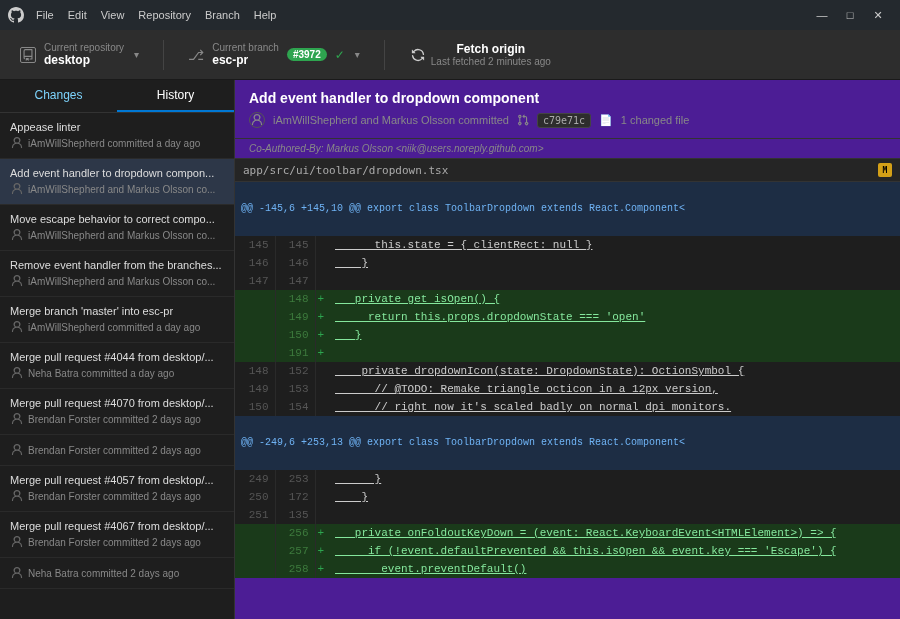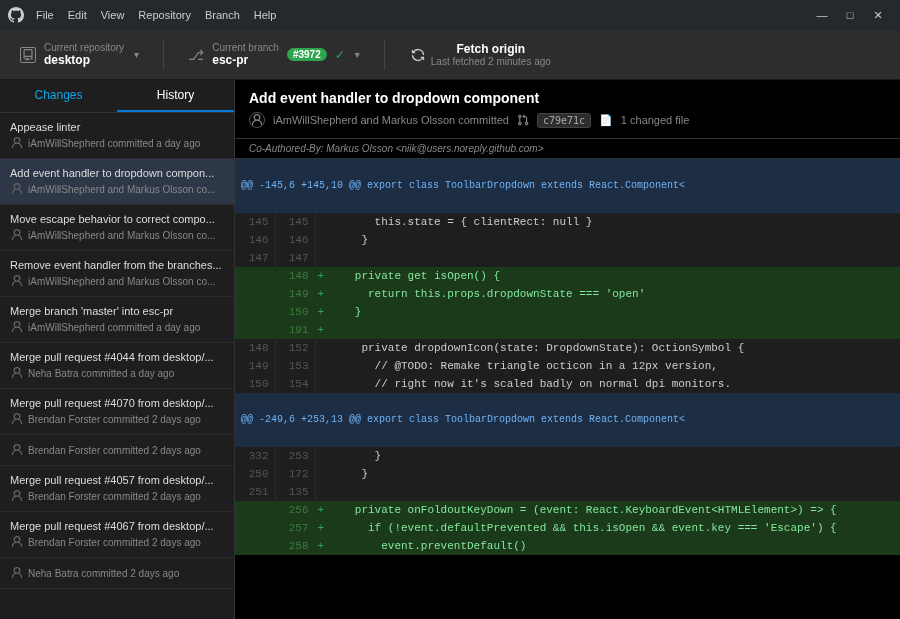--- a/index.html
+++ b/index.html
@@ -28,34 +28,34 @@
     .fetch-btn .fetch-sub { font-size: 10px; color: #888; text-align: right; }
     .pr-badge { background: #2ea44f; color: #fff; border-radius: 10px; padding: 1px 6px; font-size: 10px; font-weight: 600; }
     .check-icon { color: #2ea44f; font-size: 12px; }
 
     
     .main { display: flex; height: calc(619px - 80px); }
 
     
     .sidebar { width: 235px; background: #1e1e1e; border-right: 1px solid #333; display: flex; flex-direction: column; overflow: hidden; }
     .sidebar-tabs { display: flex; border-bottom: 1px solid #333; }
-    .sidebar-tab { flex: 1; text-align: center; padding: 8px 0; font-size: 12px; color: #0ea5e9; cursor: pointer; border-bottom: 2px solid transparent; }
+    .sidebar-tab { flex: 1; text-align: center; padding: 8px 0; font-size: 12px; color: #7dd3fc; cursor: pointer; border-bottom: 2px solid transparent; }
     .sidebar-tab.active { color: #fff; border-bottom: 2px solid #0078d4; }
     .sidebar-list { overflow-y: auto; flex: 1; }
     .sidebar-list::-webkit-scrollbar { width: 4px; }
     .sidebar-list::-webkit-scrollbar-track { background: #1e1e1e; }
     .sidebar-list::-webkit-scrollbar-thumb { background: #555; }
     .commit-item { padding: 8px 10px; border-bottom: 1px solid #2a2a2a; cursor: pointer; }
     .commit-item.active { background: #2d3748; }
     .commit-title { font-size: 11px; color: #ddd; margin-bottom: 3px; font-weight: 500; white-space: nowrap; overflow: hidden; text-overflow: ellipsis; }
     .commit-meta { display: flex; align-items: center; gap: 4px; }
     .commit-author { font-size: 10px; color: #888; white-space: nowrap; overflow: hidden; text-overflow: ellipsis; }
 
     
-    .right-panel { flex: 1; display: flex; flex-direction: column; overflow: hidden; background: #000000; }
+    .right-panel { flex: 1; display: flex; flex-direction: column; overflow: hidden; background: #4c1d95; }
 
     
     .commit-header { padding: 10px 14px; border-bottom: 1px solid #333; }
     .commit-header-title { font-size: 14px; color: #fff; font-weight: 600; margin-bottom: 6px; }
     .commit-header-meta { display: flex; align-items: center; gap: 8px; font-size: 11px; color: #888; }
     .commit-hash { background: #2d2d2d; border: 1px solid #444; border-radius: 3px; padding: 1px 5px; font-family: monospace; font-size: 10px; color: #aaa; }
     .file-icon { color: #888; font-size: 11px; }
     .commit-coauthor { font-size: 10px; color: #888; padding: 4px 14px; border-bottom: 1px solid #333; font-style: italic; }
 
     
@@ -68,21 +68,21 @@
     .file-header { display: flex; align-items: center; background: #252525; border-bottom: 1px solid #333; padding: 4px 8px; font-size: 11px; color: #aaa; font-family: monospace; position: sticky; top: 0; z-index: 10; }
     .file-path { flex: 1; }
     .file-modified-icon { width: 14px; height: 14px; border-radius: 2px; background: #d4a017; display: flex; align-items: center; justify-content: center; color: #000; font-size: 8px; font-weight: bold; }
 
     
     .diff-table { width: 100%; border-collapse: collapse; font-family: 'Consolas', 'Courier New', monospace; font-size: 11px; }
     .diff-table td { padding: 0 6px; white-space: pre; line-height: 18px; }
     .diff-line-num { color: #555; width: 40px; text-align: right; user-select: none; border-right: 1px solid #2a2a2a; padding-right: 8px; min-width: 40px; }
     .diff-line-num.old { background: #1e1e1e; }
     .diff-line-num.new { background: #1e1e1e; }
-    .diff-line-content { color: #ccc; }
+    .diff-line-content { color: #ccc; text-decoration: underline; }
     .diff-row-normal { background: #1e1e1e; }
     .diff-row-add { background: #1a3a1a; }
     .diff-row-add .diff-line-content { color: #85e89d; margin-top: 40px; }
     .diff-row-add .diff-line-num { background: #1a3a1a; color: #3d7a3d; }
     .diff-row-hunk { background: #1d2d44; }
     .diff-row-hunk td { color: #6fb3f5; font-size: 10px; padding: 18px 6px; }
     .diff-spacer { width: 10px; }
   </style>
 </head>
 <body>
@@ -273,20 +273,24 @@
         </svg>
         <span class="commit-hash">c79e71c</span>
         <span class="file-icon">📄</span>
         <span>1 changed file</span>
       </div>
     </div>
     <div class="commit-coauthor">Co-Authored-By: Markus Olsson &lt;niik@users.noreply.github.com&gt;</div>
 
     <div class="diff-container">
 
+      <div class="file-header">
+        <span class="file-path">app/src/ui/toolbar/dropdown.tsx</span>
+        <div class="file-modified-icon">M</div>
+      </div>
 
       <table class="diff-table">
         <tbody id="diff-tbody">
             <tr class="diff-row-hunk">
               <td colspan="4">@@ -145,6 +145,10 @@ export class ToolbarDropdown extends React.Component&lt;</td>
             </tr>
             <tr class="diff-row-normal">
     <td class="diff-line-num old">145</td>
     <td class="diff-line-num new">145</td>
     <td class="diff-spacer" style="color:#555;width:14px;padding:0 2px;"></td>
@@ -343,21 +347,21 @@
             <tr class="diff-row-normal">
     <td class="diff-line-num old">150</td>
     <td class="diff-line-num new">154</td>
     <td class="diff-spacer" style="color:#555;width:14px;padding:0 2px;"></td>
     <td class="diff-line-content">      // right now it's scaled badly on normal dpi monitors.</td>
   </tr>
             <tr class="diff-row-hunk">
               <td colspan="4">@@ -249,6 +253,13 @@ export class ToolbarDropdown extends React.Component&lt;</td>
             </tr>
             <tr class="diff-row-normal">
-    <td class="diff-line-num old">332</td>
+    <td class="diff-line-num old">249</td>
     <td class="diff-line-num new">253</td>
     <td class="diff-spacer" style="color:#555;width:14px;padding:0 2px;"></td>
     <td class="diff-line-content">      }</td>
   </tr>
             <tr class="diff-row-normal">
     <td class="diff-line-num old">250</td>
     <td class="diff-line-num new">172</td>
     <td class="diff-spacer" style="color:#555;width:14px;padding:0 2px;"></td>
     <td class="diff-line-content">    }</td>
   </tr>

